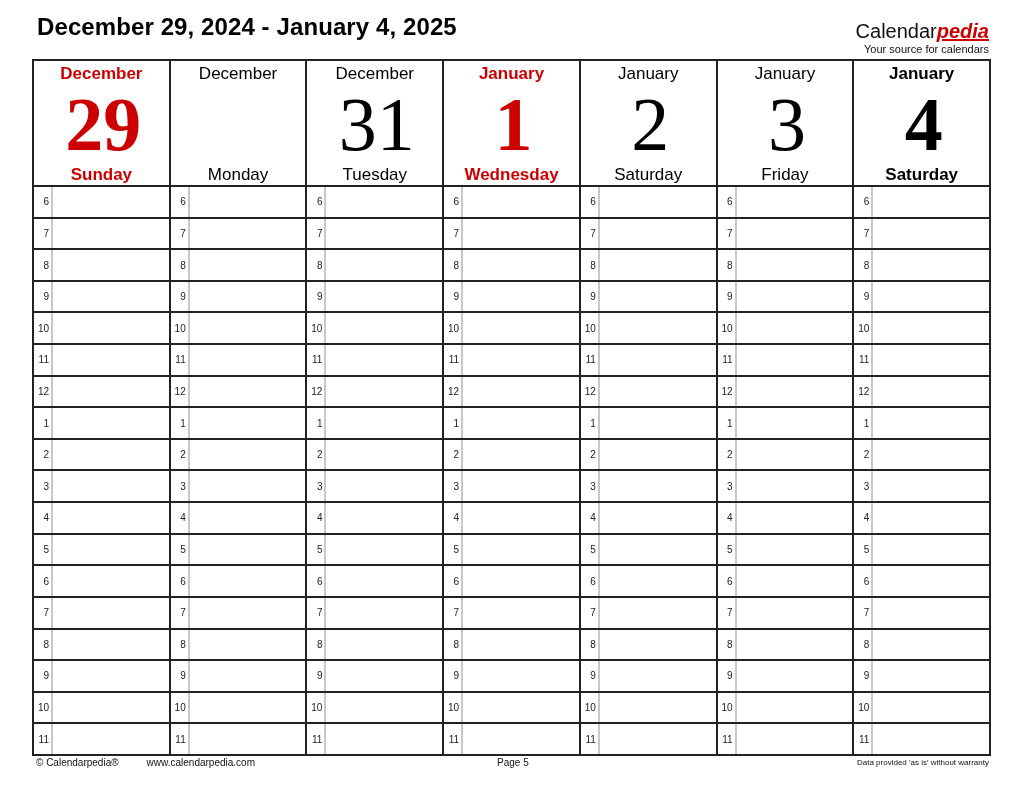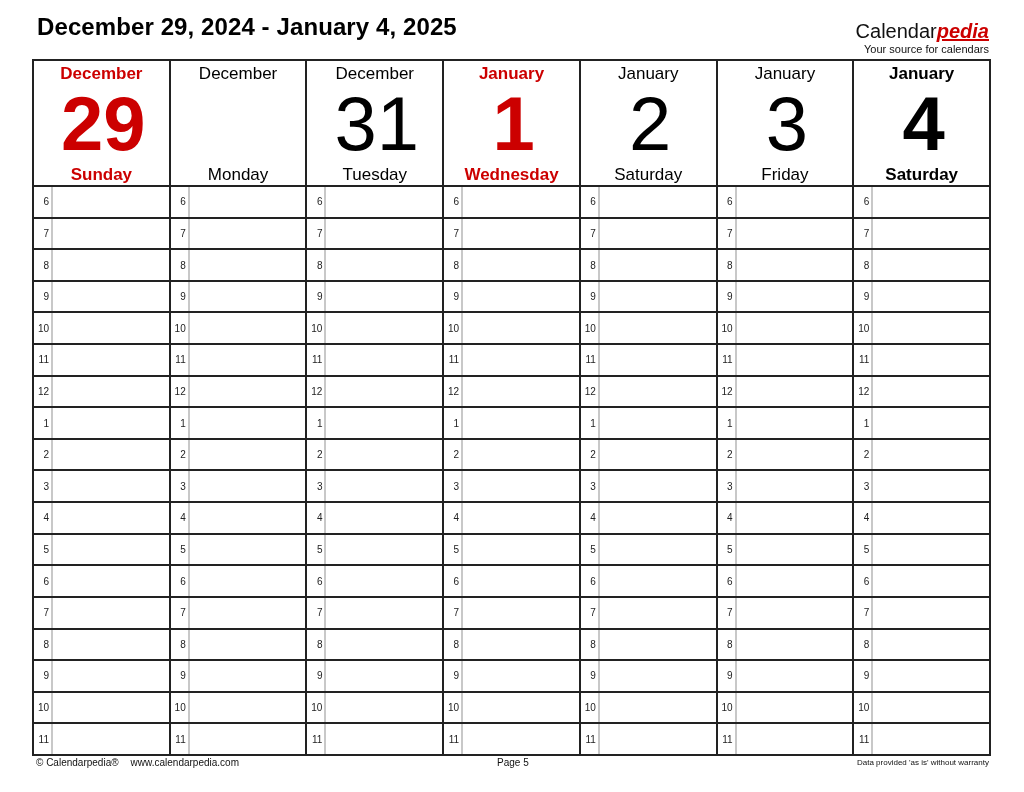--- a/index.html
+++ b/index.html
@@ -10,36 +10,36 @@
   .brand-name { font-size: 20px; line-height: 22px; color: #111; }
   .brand-name .pedia { color: #cc0000; font-weight: bold; font-style: italic; text-decoration: underline; }
   .brand-tag { font-size: 11px; line-height: 12px; color: #111; margin-top: 1px; }
 
   .grid { position: absolute; left: 32px; top: 59px; width: 959px; height: 697px;
           border: 2px solid #222; box-sizing: border-box; display: flex; }
   .col { flex: 1 1 0; border-right: 2px solid #222; display: flex; flex-direction: column; box-sizing: border-box; }
   .col:last-child { border-right: none; }
   .head { height: 126px; border-bottom: 2px solid #222; box-sizing: border-box; text-align: center; position: relative; padding-left: 30px; }
   .head .month { position: absolute; left: 0; right: 0; top: 3px; font-size: 17px; line-height: 20px; }
-  .head .daynum { position: absolute; left: 4px; right: 0; top: 22px; font-size: 76px; line-height: 82px; }
+  .head .daynum { position: absolute; left: 4px; right: 0; top: 22px; font-size: 76px; line-height: 82px; font-family: Liberation Serif, serif; }
   .head .wday { position: absolute; left: 0; right: 0; top: 104px; font-size: 17px; line-height: 20px; }
   .head.red { color: #cc0000; }
   .head.red .month, .head.red .daynum, .head.red .wday { font-weight: bold; }
   .head.bold .month, .head.bold .daynum, .head.bold .wday { font-weight: bold; }
 
   .rows { flex: 1; display: flex; flex-direction: column; }
   .row { flex: 1 1 0; border-bottom: 2px solid #222; display: flex; box-sizing: border-box; }
   .row:last-child { border-bottom: none; }
   .hour { width: 19px; border-right: 2px solid #c8c8c8; font-size: 10px; text-align: right;
           padding-right: 2px; box-sizing: border-box; display: flex; align-items: center; justify-content: flex-end; color: #222; }
   .cell { flex: 1; font-size: 10px; font-weight: bold; color: #cc0000; display: flex; align-items: center; padding-left: 3px; }
 
   .footer { position: absolute; top: 757px; font-size: 10px; color: #111; }
   .f-left { left: 36px; }
-  .f-left .url { margin-left: 12px; }
+  .f-left .url { margin-left: 28px; }
   .f-mid { left: 497px; }
   .f-right { right: 35px; font-size: 8px; top: 758px; }
 </style>
 </head>
 <body>
 
 <div class="title">December 29, 2024 - January 4, 2025</div>
 
 <div class="brand">
   <div class="brand-name"><span>Calendar</span><span class="pedia">pedia</span></div>

